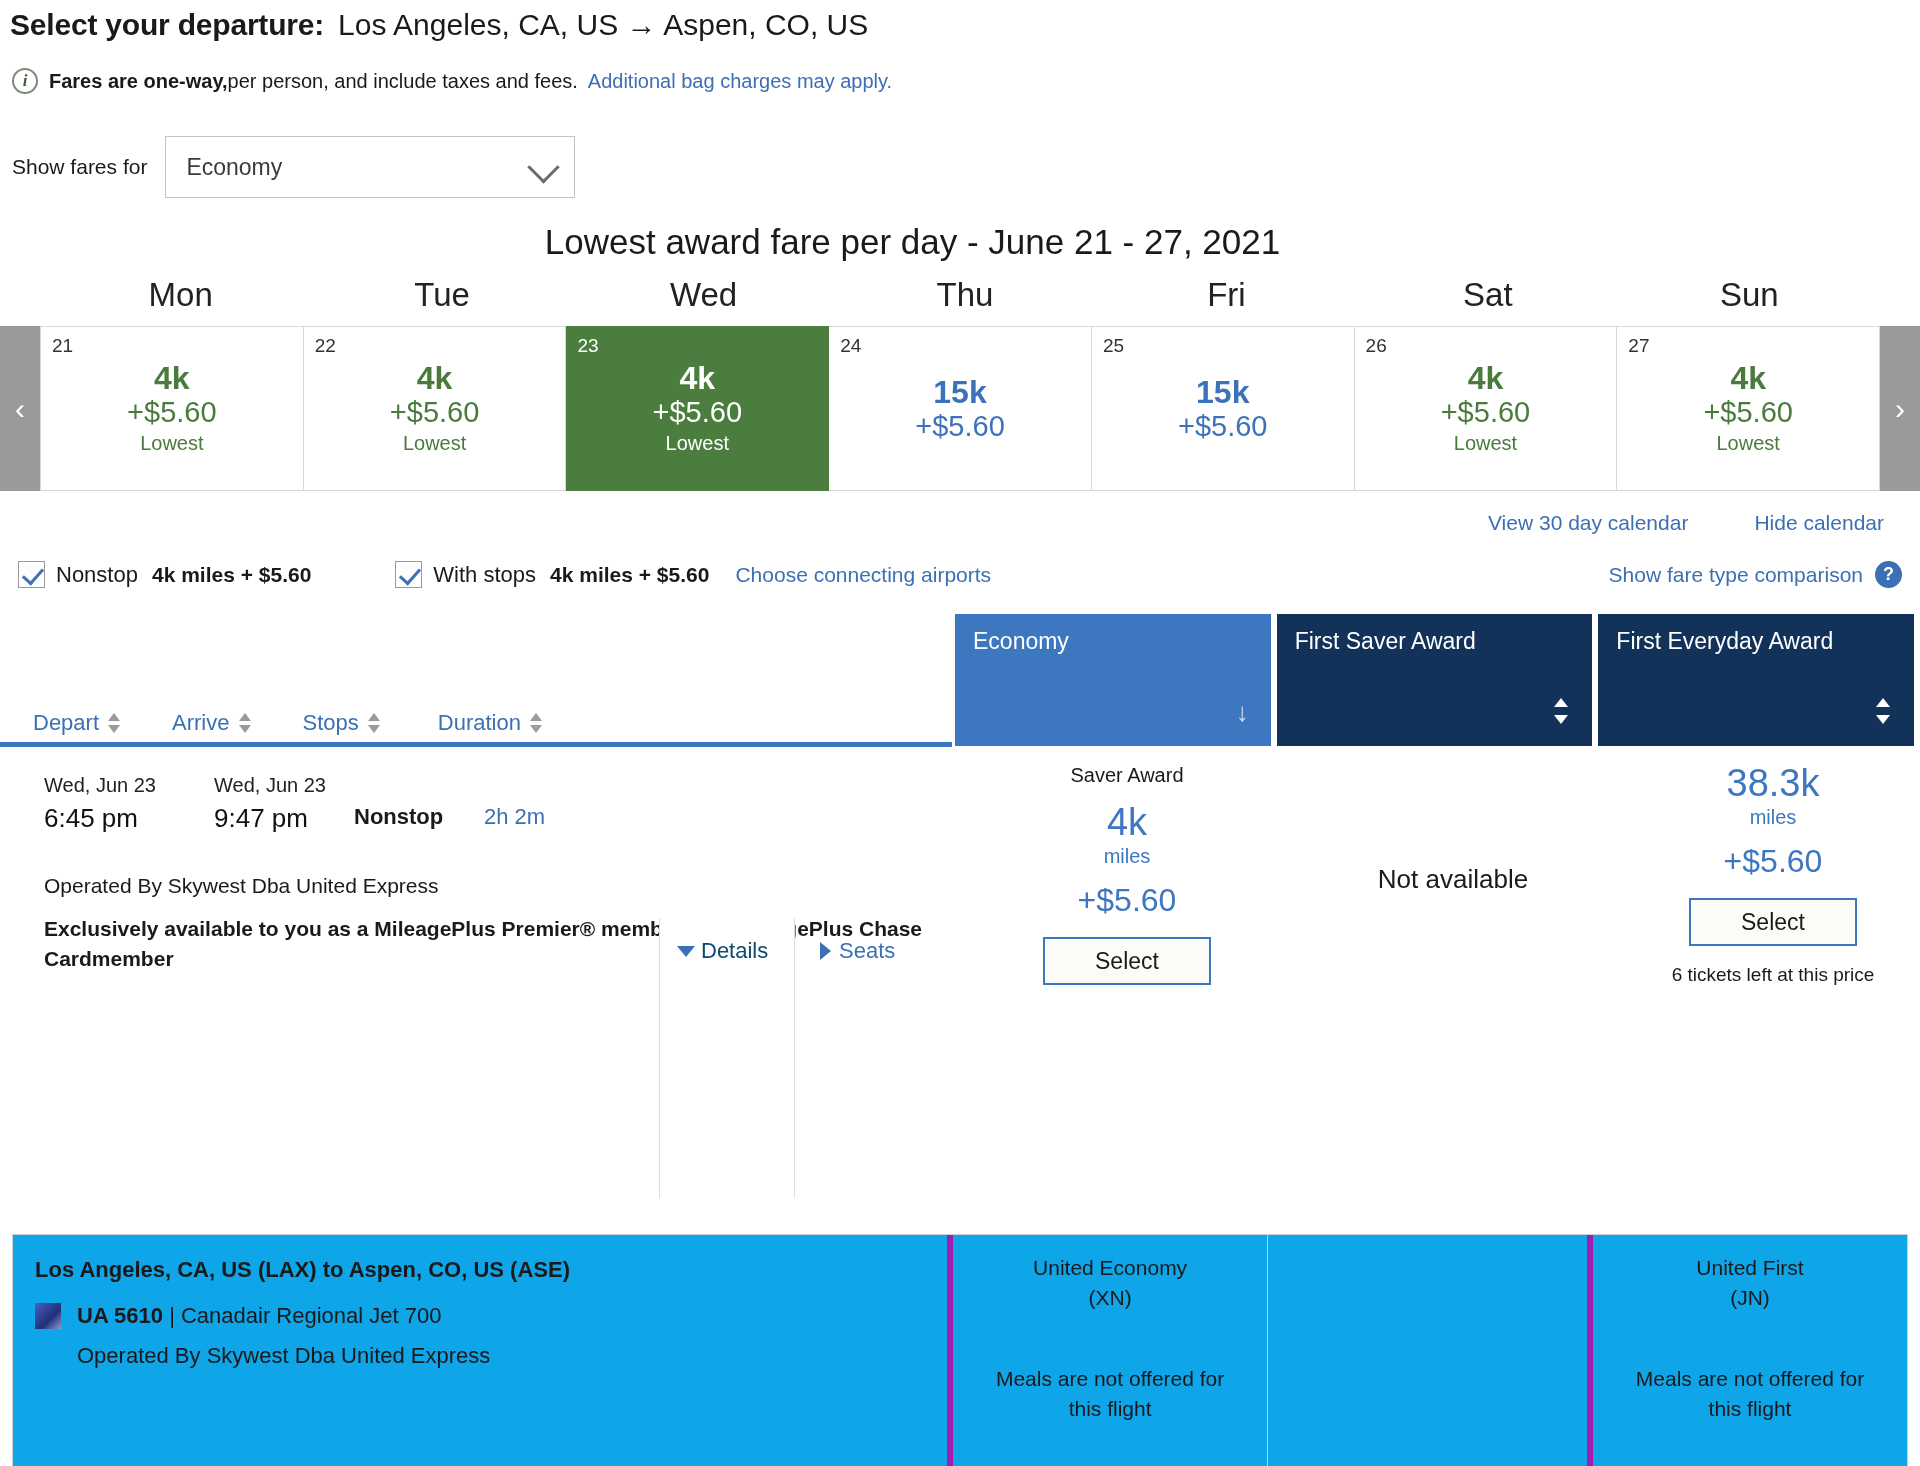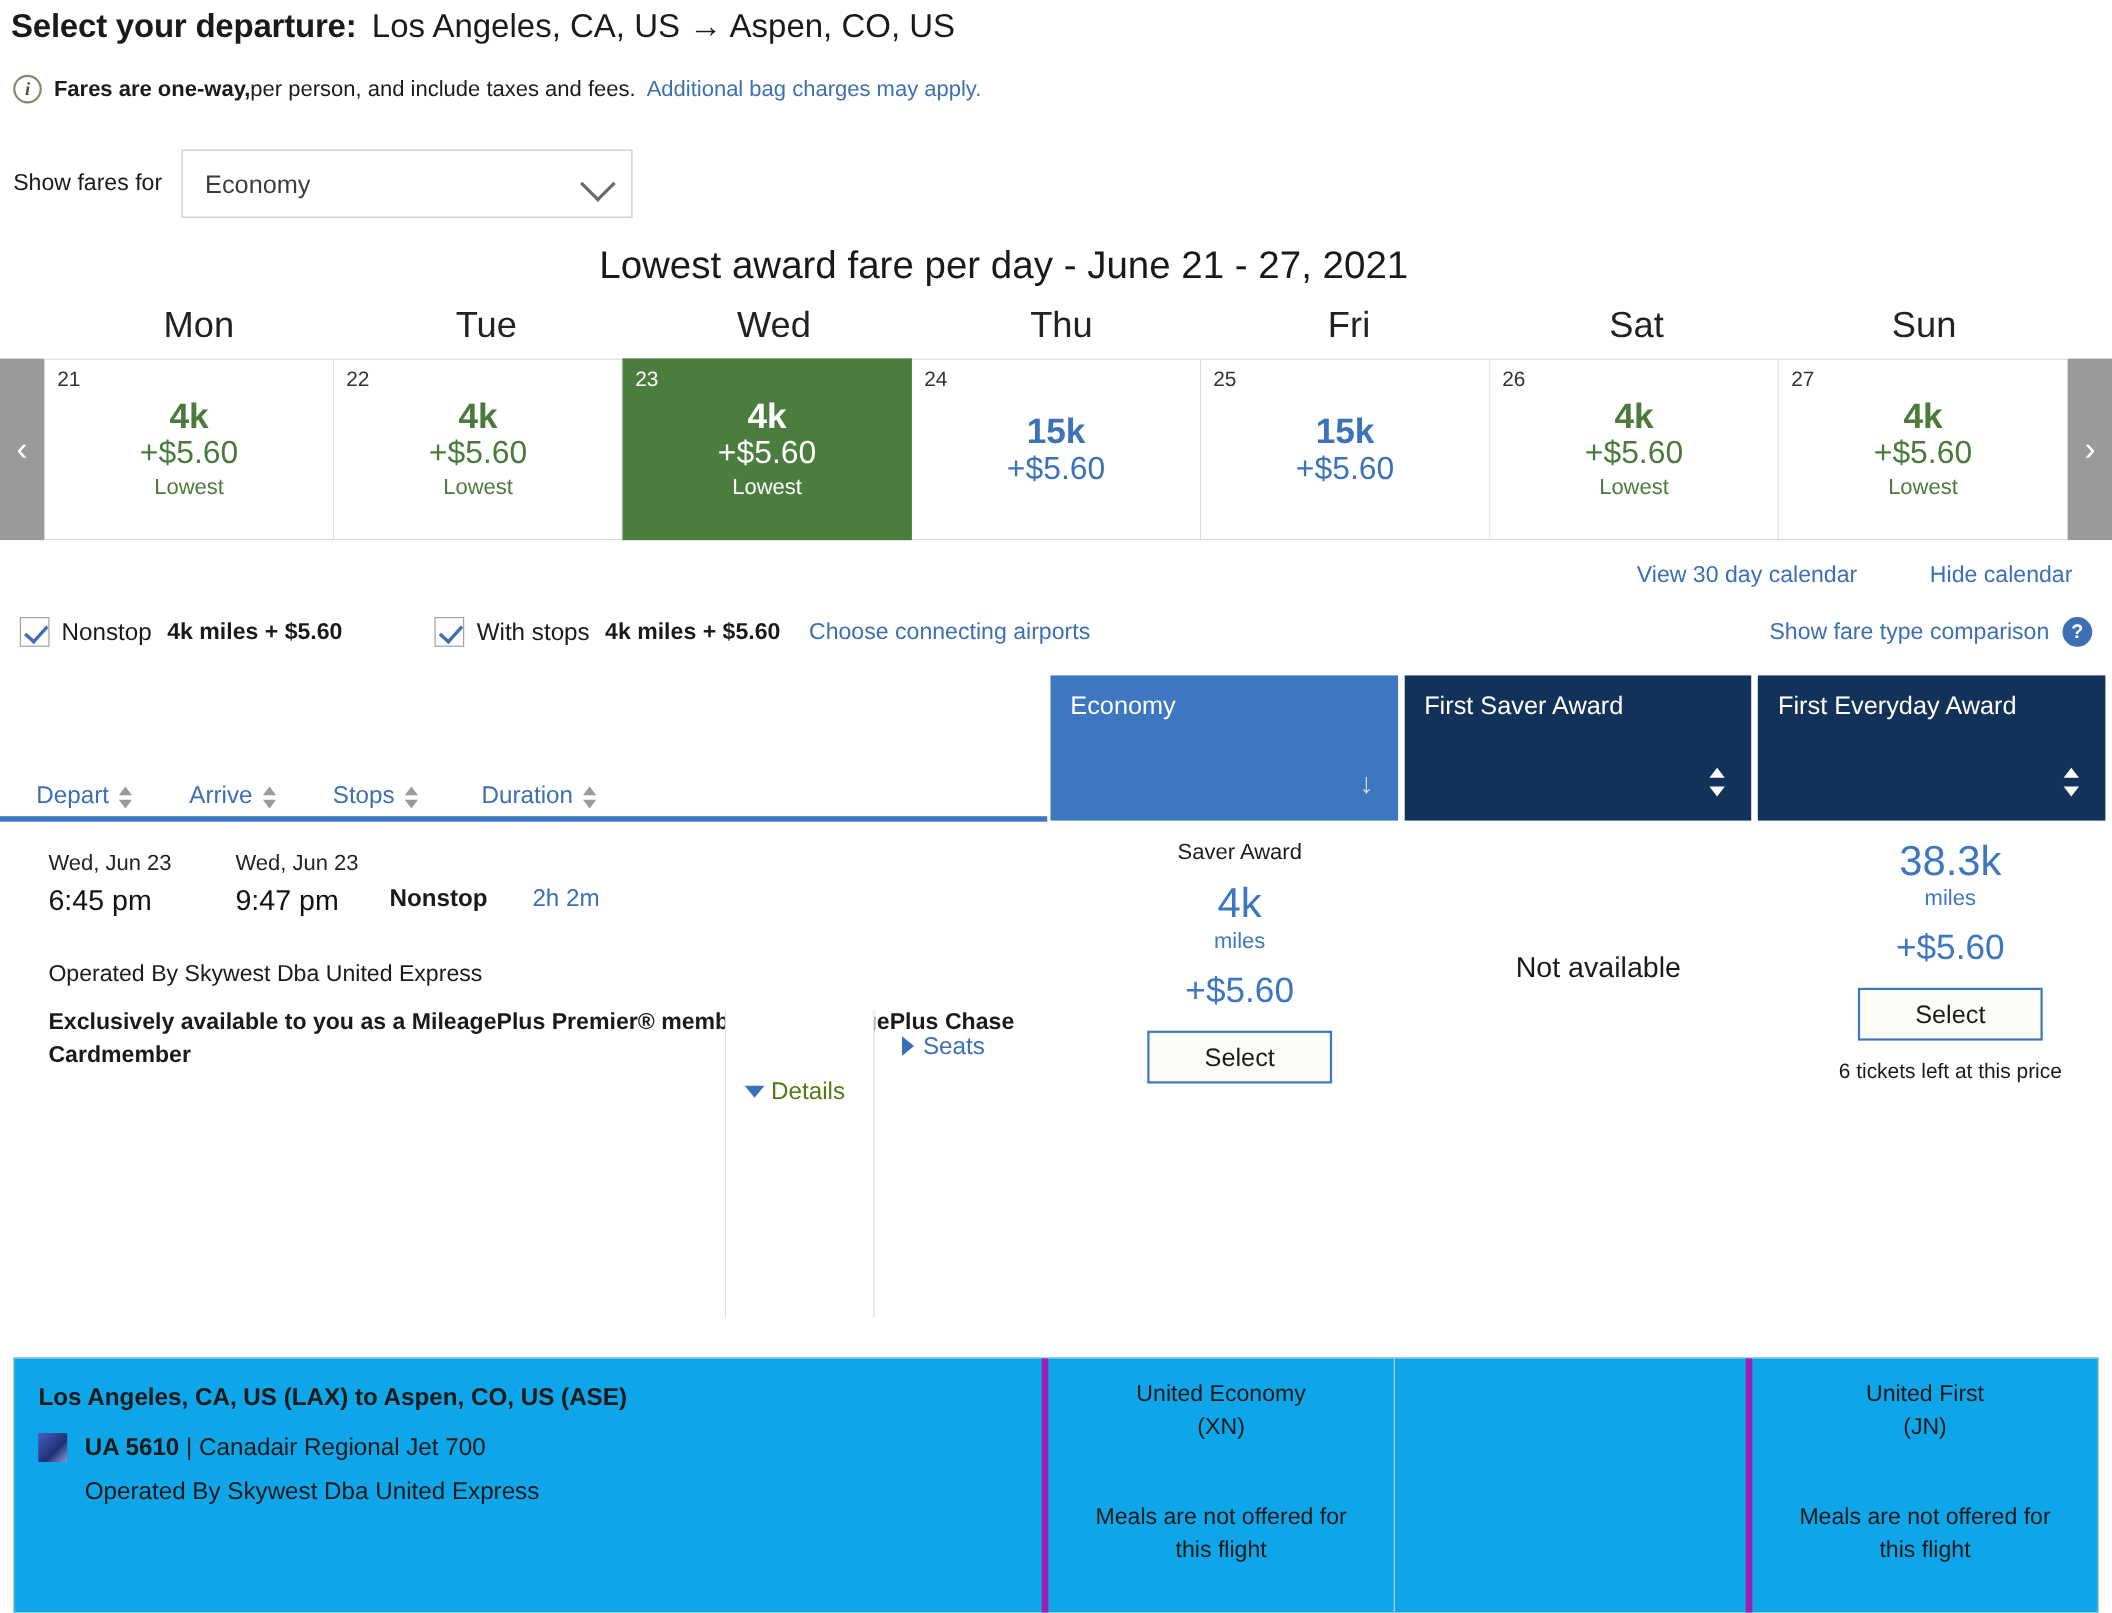--- a/index.html
+++ b/index.html
@@ -118,21 +118,21 @@
   .sort-ico .up, .sort-ico .dn { position: absolute; left: 0; width: 0; height: 0; border-left: 7px solid transparent; border-right: 7px solid transparent; }
   .sort-ico .up { top: 0; border-bottom: 9px solid #ffffff; }
   .sort-ico .dn { bottom: 0; border-top: 9px solid #ffffff; }
   .dn-arrow { position: absolute; right: 22px; bottom: 18px; font-size: 26px; color: #cddcf0; }
 
   .sorthdr {
     position: absolute; left: 0; top: 96px; width: 952px;
     border-bottom: 5px solid #3c77c0; display: flex; align-items: flex-end;
     padding-bottom: 6px;
   }
-  .sorthdr-item { display: flex; align-items: flex-end; font-size: 22px; color: #3c6fb4; }
+  .sorthdr-item { display: flex; align-items: center; font-size: 22px; color: #3c6fb4; }
   .sh-gap1 { width: 33px; } .sh-gap2 { width: 52px; } .sh-gap3 { width: 58px; }
   .mini-sort { width: 12px; height: 22px; position: relative; margin-left: 9px; }
   .mini-sort .up, .mini-sort .dn { position: absolute; left: 0; width: 0; height: 0; border-left: 6px solid transparent; border-right: 6px solid transparent; }
   .mini-sort .up { top: 1px; border-bottom: 8px solid #9b9b9b; }
   .mini-sort .dn { bottom: 1px; border-top: 8px solid #9b9b9b; }
 
   
   .flight { position: relative; height: 300px; margin-left: 12px; }
   .fl-times { position: absolute; left: 32px; top: 28px; display: flex; }
   .fl-col { margin-right: 12px; }
@@ -142,21 +142,21 @@
   .fl-stops { font-size: 22px; font-weight: bold; margin-top: 30px; width: 130px; }
   .fl-dur { font-size: 22px; color: #3c6fb4; margin-top: 30px; }
   .fl-oper { position: absolute; left: 32px; top: 128px; font-size: 21px; }
   .fl-excl { position: absolute; left: 32px; top: 168px; width: 900px; font-size: 21px; font-weight: bold; line-height: 1.45; }
 
   .details-pop {
     position: absolute; left: 659px; top: 918px; width: 136px; height: 280px;
     background: #fff; border-left: 1px solid #ddd; border-right: 1px solid #ddd;
     z-index: 5;
   }
-  .det-link { position: absolute; left: 677px; top: 938px; font-size: 22px; color: #4d7c0f; z-index: 6; display:flex; align-items:center;margin-top:41px; }
+  .det-link { position: absolute; left: 677px; top: 938px; font-size: 22px; color: #0c4a6e; z-index: 6; display:flex; align-items:center; }
   .seats-link { position: absolute; left: 820px; top: 938px; font-size: 22px; color: #3c6fb4; z-index: 6; display:flex; align-items:center;}
   .tri-dn { width:0;height:0;border-left:9px solid transparent;border-right:9px solid transparent;border-top:11px solid #3c6fb4; margin-right:6px; }
   .tri-rt { width:0;height:0;border-top:9px solid transparent;border-bottom:9px solid transparent;border-left:11px solid #3c6fb4; margin-right:8px; }
 
   .fare-cell { position: absolute; top: 0; width: 320px; text-align: center; }
   .fc-econ  { left: 955px; }
   .fc-saver { left: 1281px; }
   .fc-every { left: 1601px; }
   .fc-tag { font-size: 20px; margin-top: 18px; }
   .fc-miles { font-size: 38px; color: #3c77c0; font-weight: normal; margin-top: 16px; line-height: 1; }

